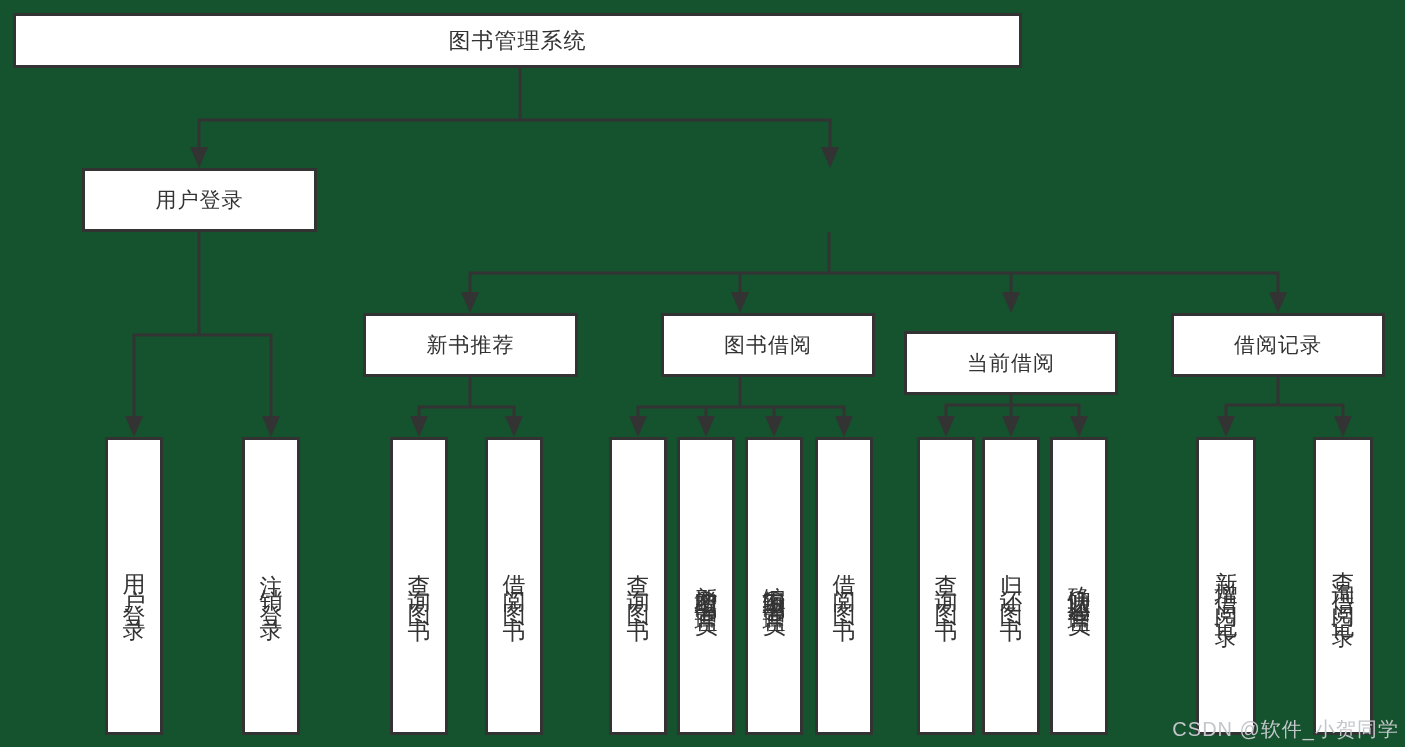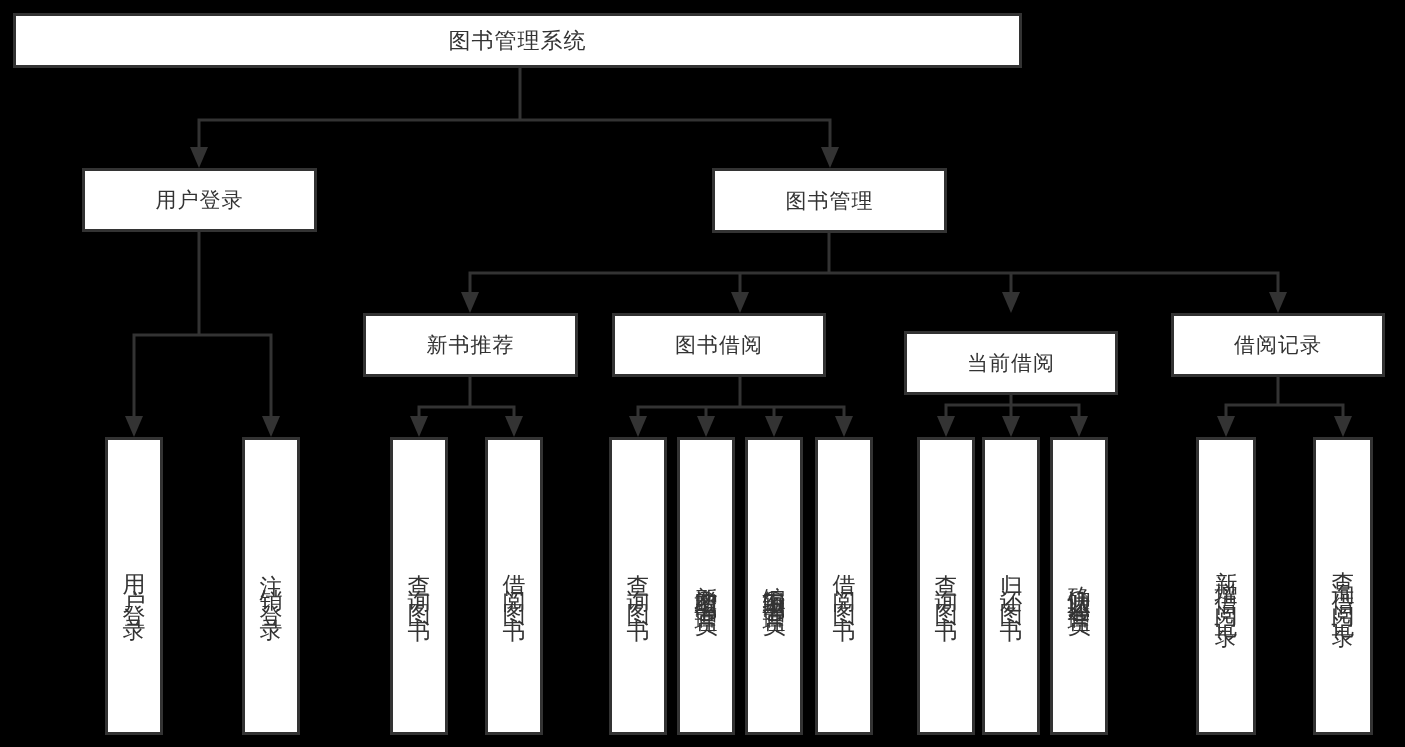--- a/index.html
+++ b/index.html
@@ -1,19 +1,19 @@
 <!DOCTYPE html>
 <html><head>
 <meta charset="utf-8">
 <style>
   html,body{margin:0;padding:0;background:#ffffff;}
   #stage{
     position:relative;
     width:1405px;height:747px;
-    background:#000000;
+    background:#14532d;
     font-family:"Liberation Sans","DejaVu Sans",sans-serif;
     color:#333333;
     overflow:hidden;
   }
   #wires{position:absolute;left:0;top:0;width:1405px;height:747px;}
   .box{
     position:absolute;
     box-sizing:border-box;
     background:#ffffff;
     border:3px solid #333333;
@@ -95,28 +95,25 @@
     </g>
   </svg>
 
   <div class="box hbox root" style="left:13px;top:13px;width:1009px;height:55px;">
     <span>图书管理系统</span>
   </div>
 
   <div class="box hbox" style="left:82px;top:168px;width:235px;height:64px;">
     <span>用户登录</span>
   </div>
-  <div class="box hbox" style="left:712px;top:168px;width:235px;height:65px;">
-    <span>图书管理</span>
-  </div>
 
   <div class="box hbox" style="left:363px;top:313px;width:215px;height:64px;">
     <span>新书推荐</span>
   </div>
-  <div class="box hbox" style="left:612px;top:313px;width:214px;height:64px;">
+  <div class="box hbox" style="left:661px;top:313px;width:214px;height:64px;">
     <span>图书借阅</span>
   </div>
   <div class="box hbox" style="left:904px;top:331px;width:214px;height:64px;">
     <span>当前借阅</span>
   </div>
   <div class="box hbox" style="left:1171px;top:313px;width:214px;height:64px;text-align:center;">
     <span>借阅记录</span>
   </div>
 
   <div class="box vbox short" style="left:105px;top:437px;width:58px;height:298px;">
@@ -156,14 +153,15 @@
     <span>确认归还（管理员）</span>
   </div>
 
   <div class="box vbox mid" style="left:1196px;top:437px;width:60px;height:298px;">
     <span>新增借阅记录</span>
   </div>
   <div class="box vbox mid" style="left:1313px;top:437px;width:60px;height:298px;">
     <span>查询借阅记录</span>
   </div>
 
+  <div class="watermark">CSDN @软件_小贺同学</div>
 
 </div>
 
 </body></html>

